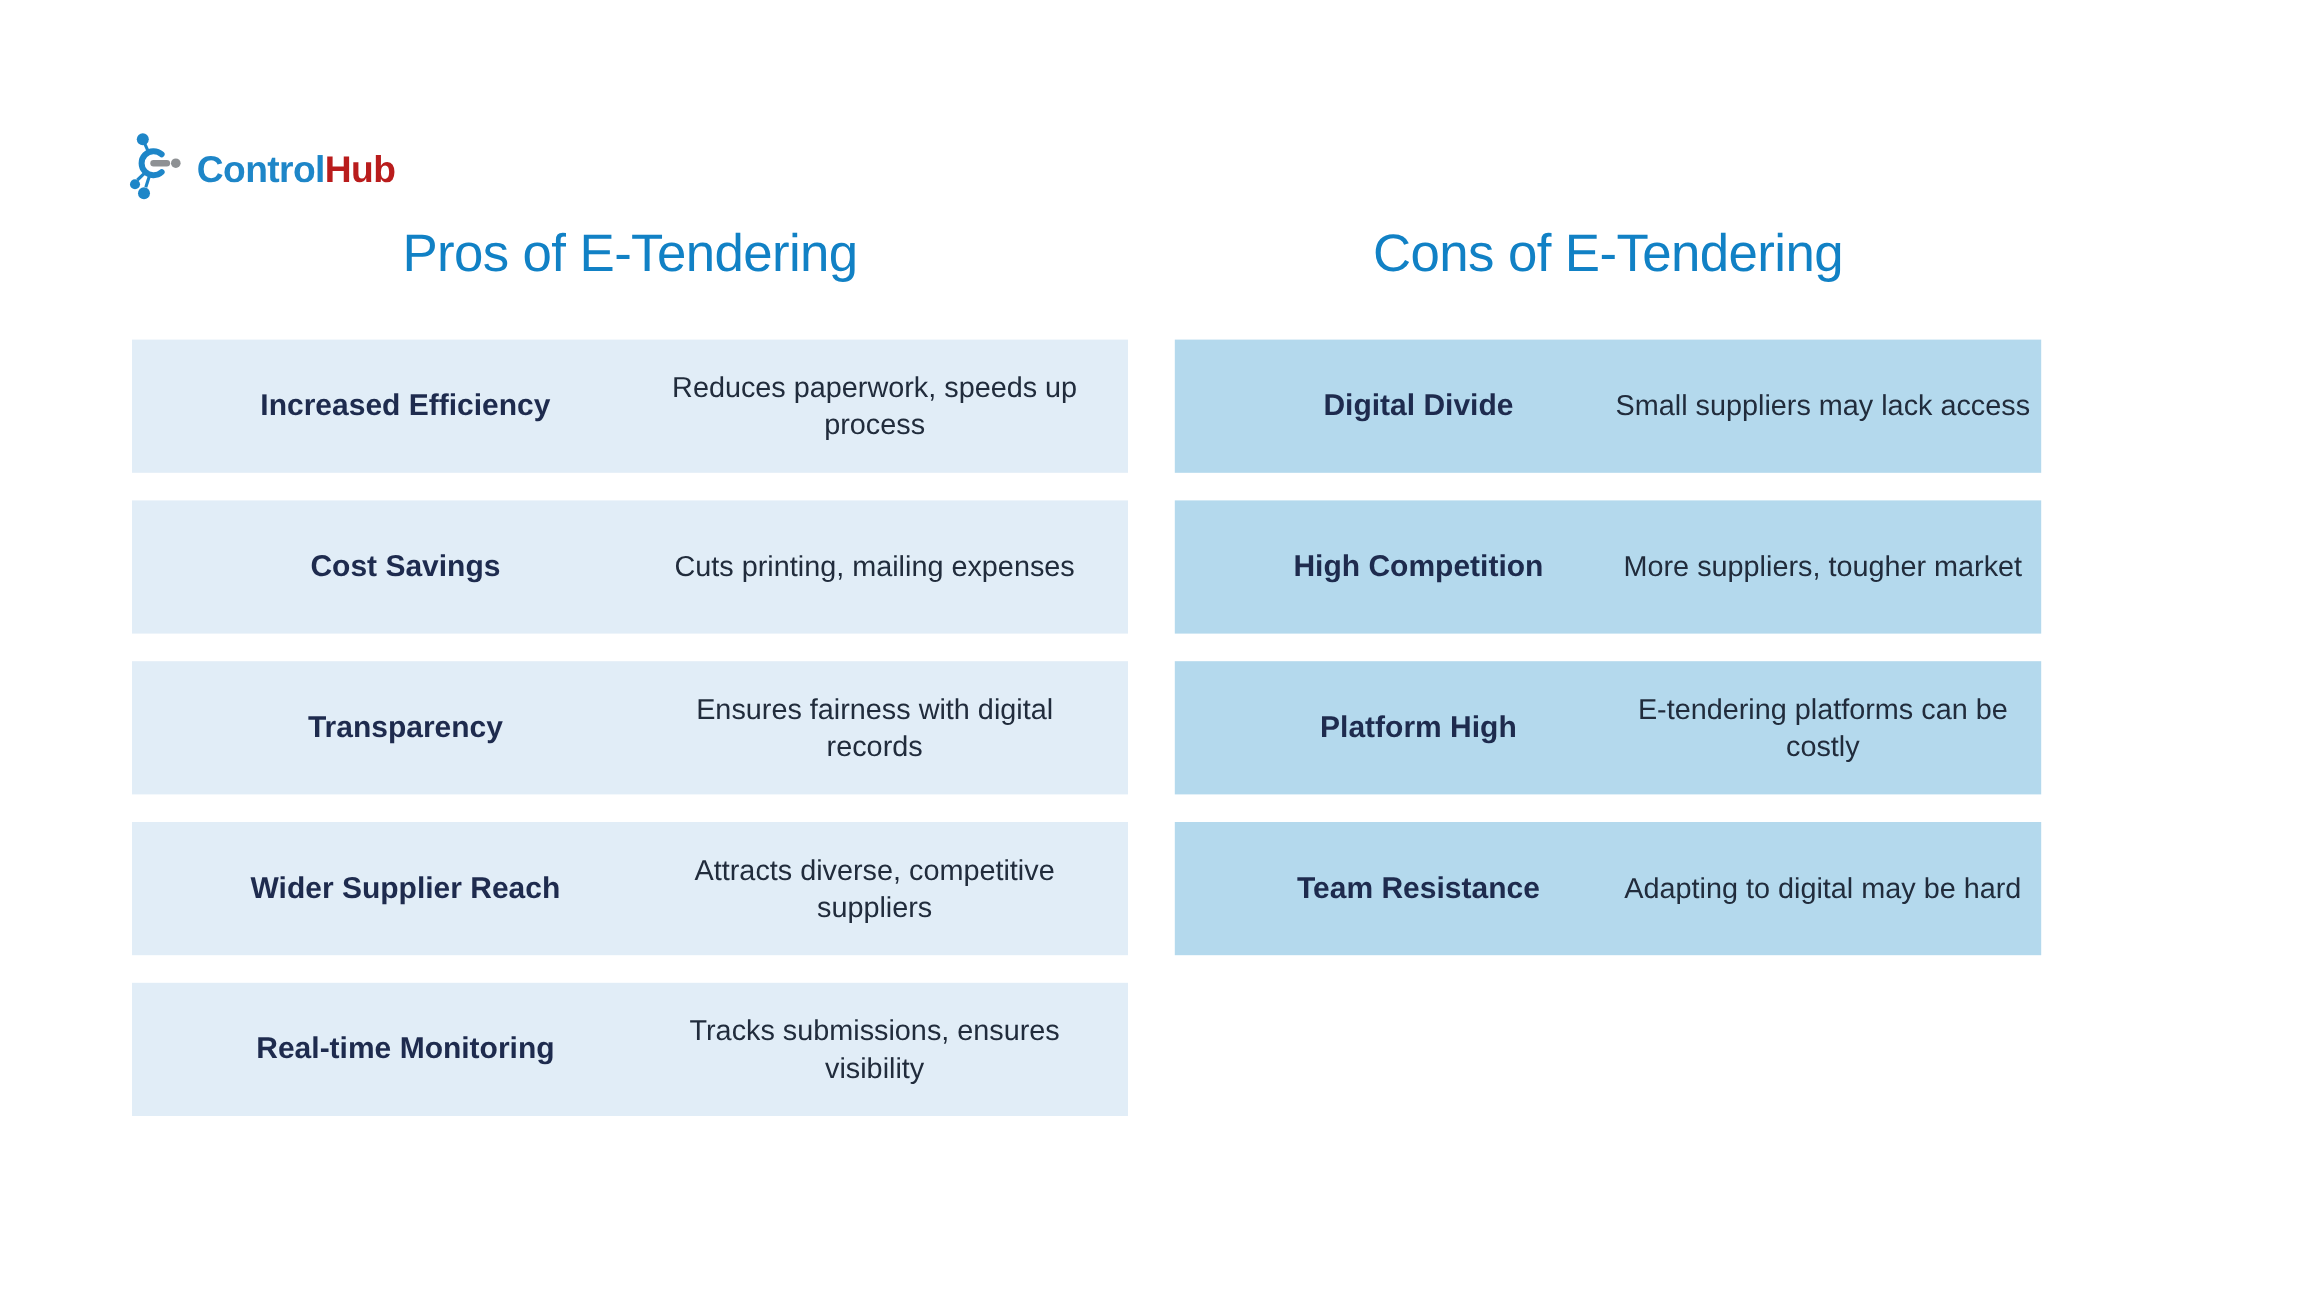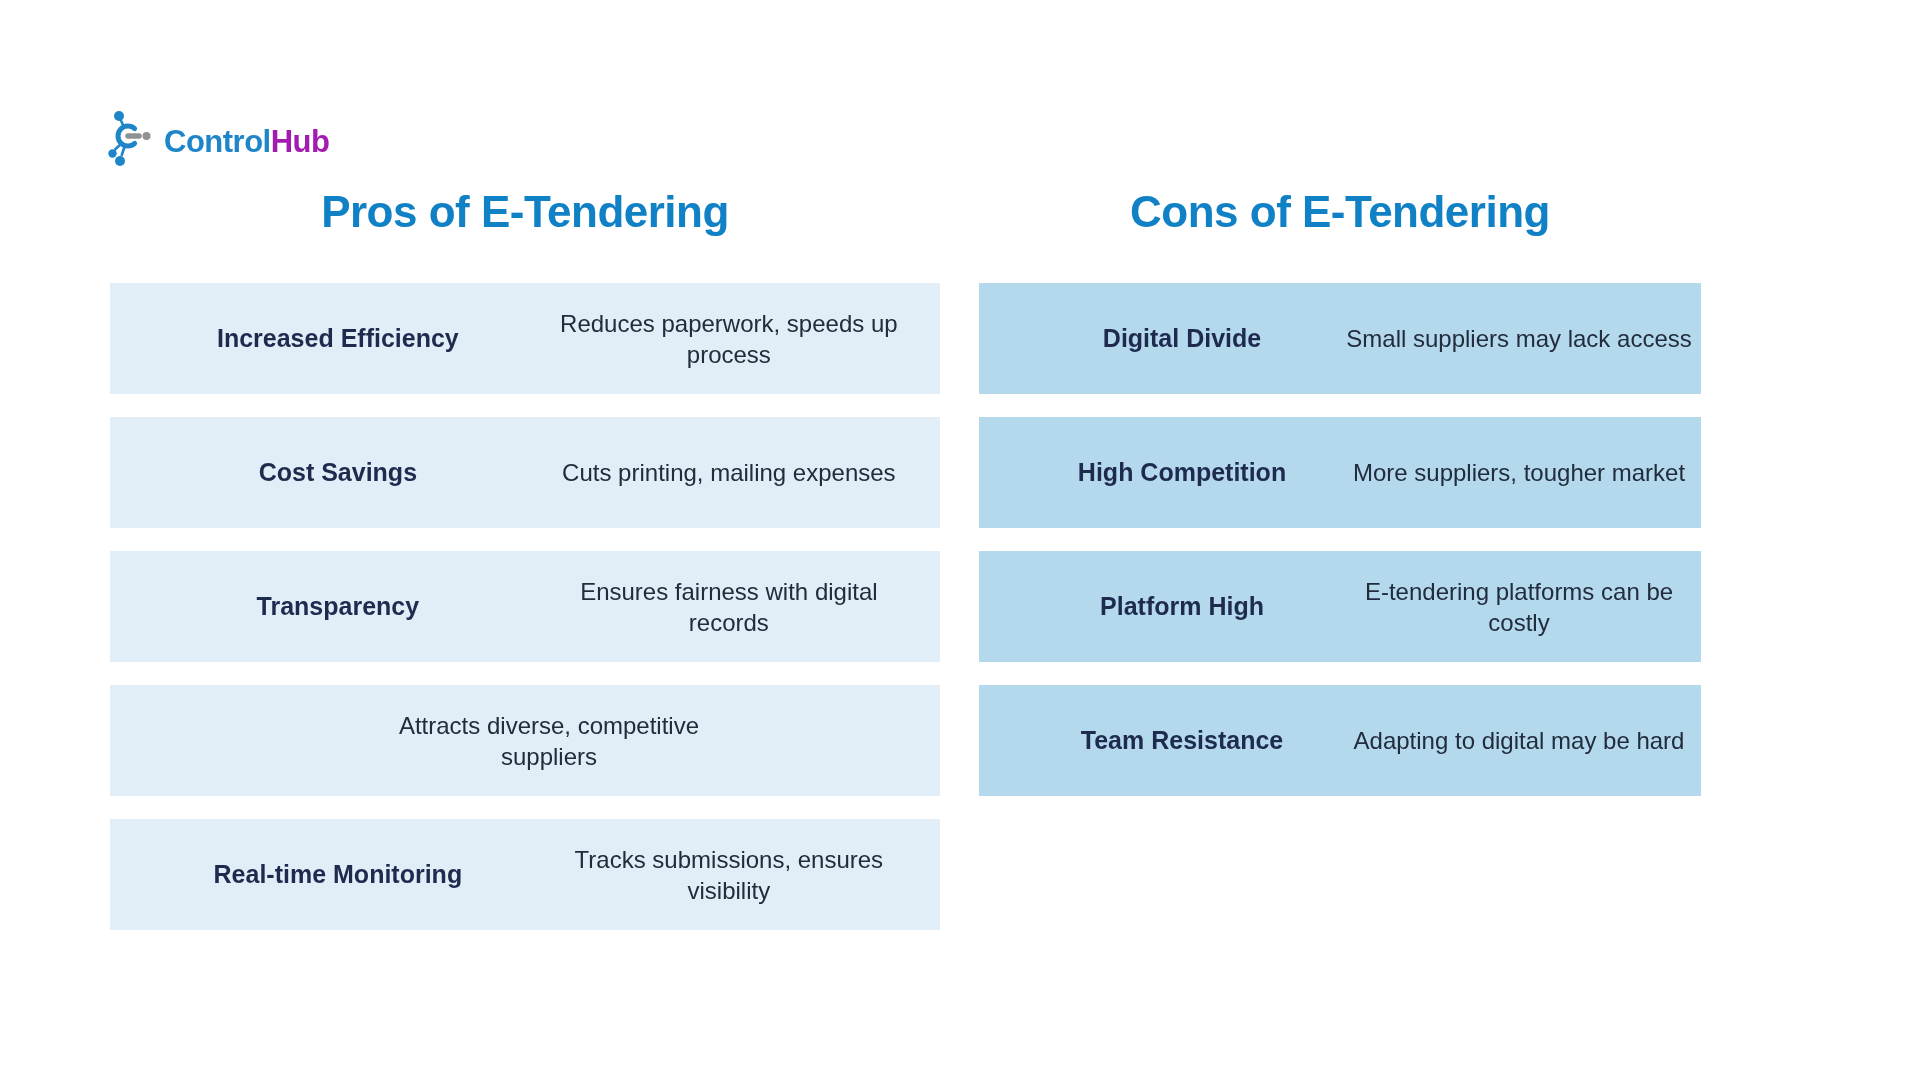--- a/index.html
+++ b/index.html
@@ -26,37 +26,37 @@
     gap: 10px;
   }
   .logo-text {
     font-size: 31px;
     font-weight: bold;
     letter-spacing: -0.5px;
     line-height: 1;
     padding-top: 4px;
   }
   .logo-text .brand-blue { color: #1e86c8; }
-  .logo-text .brand-gray { color: #a21caf; }
+  .logo-text .brand-gray { color: #b91c1c; }
 
   
   .col {
     position: absolute;
     top: 185px;
   }
   .col-pros  { left: 110px;  width: 830px; }
   .col-cons  { left: 979px;  width: 722px; }
 
   .col-title {
     margin: 0;
     height: 98px;
     line-height: 54px;
     text-align: center;
     font-size: 44px;
-    font-weight: bold;
+    font-weight: normal;
     color: #1181c5;
     letter-spacing: -0.5px;
   }
 
   .row {
     height: 111px;
     margin-bottom: 23px;
     display: flex;
     align-items: center;
     padding-left: 48px;
@@ -129,20 +129,21 @@
     </div>
 
     <div class="row pros-row">
       <div class="term">Transparency</div>
       <div class="desc">
           <span>Ensures fairness with digital records</span>
         </div>
     </div>
 
     <div class="row pros-row">
+      <div class="term">Wider Supplier Reach</div>
       <div class="desc">
           <span>Attracts diverse, competitive suppliers</span>
         </div>
     </div>
 
     <div class="row pros-row">
       <div class="term">Real-time Monitoring</div>
       <div class="desc">
           <span>Tracks submissions, ensures visibility</span>
         </div>

